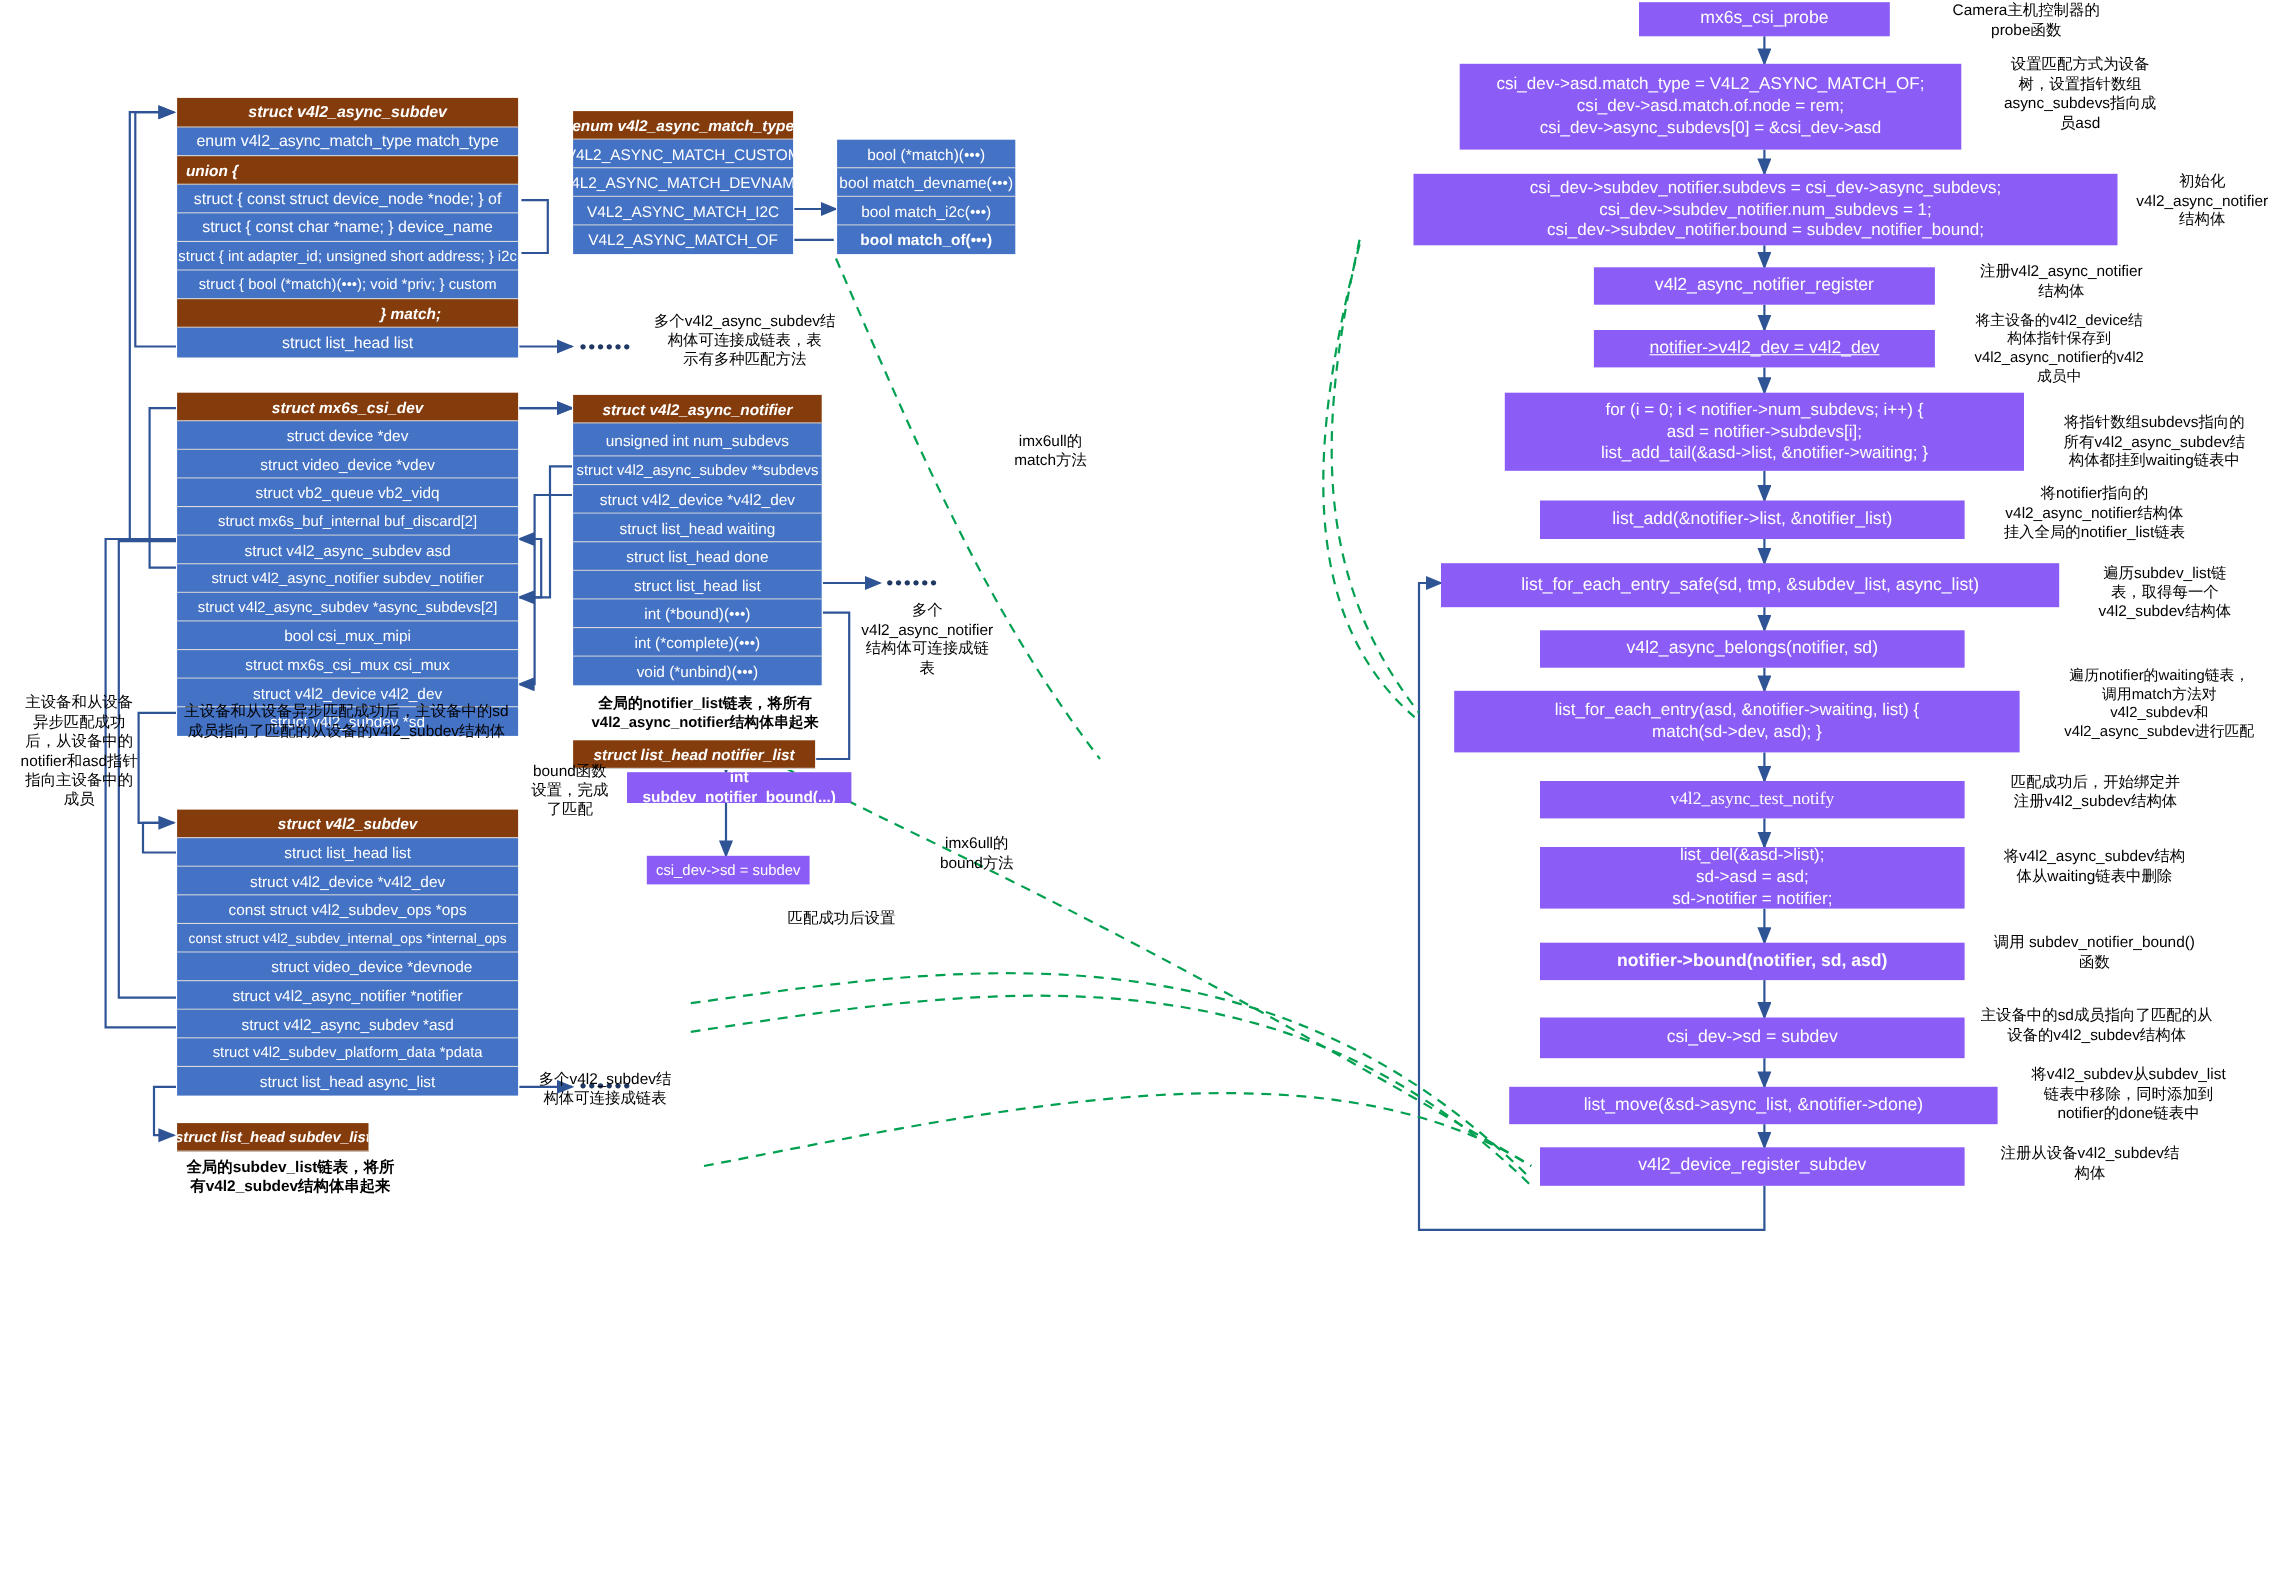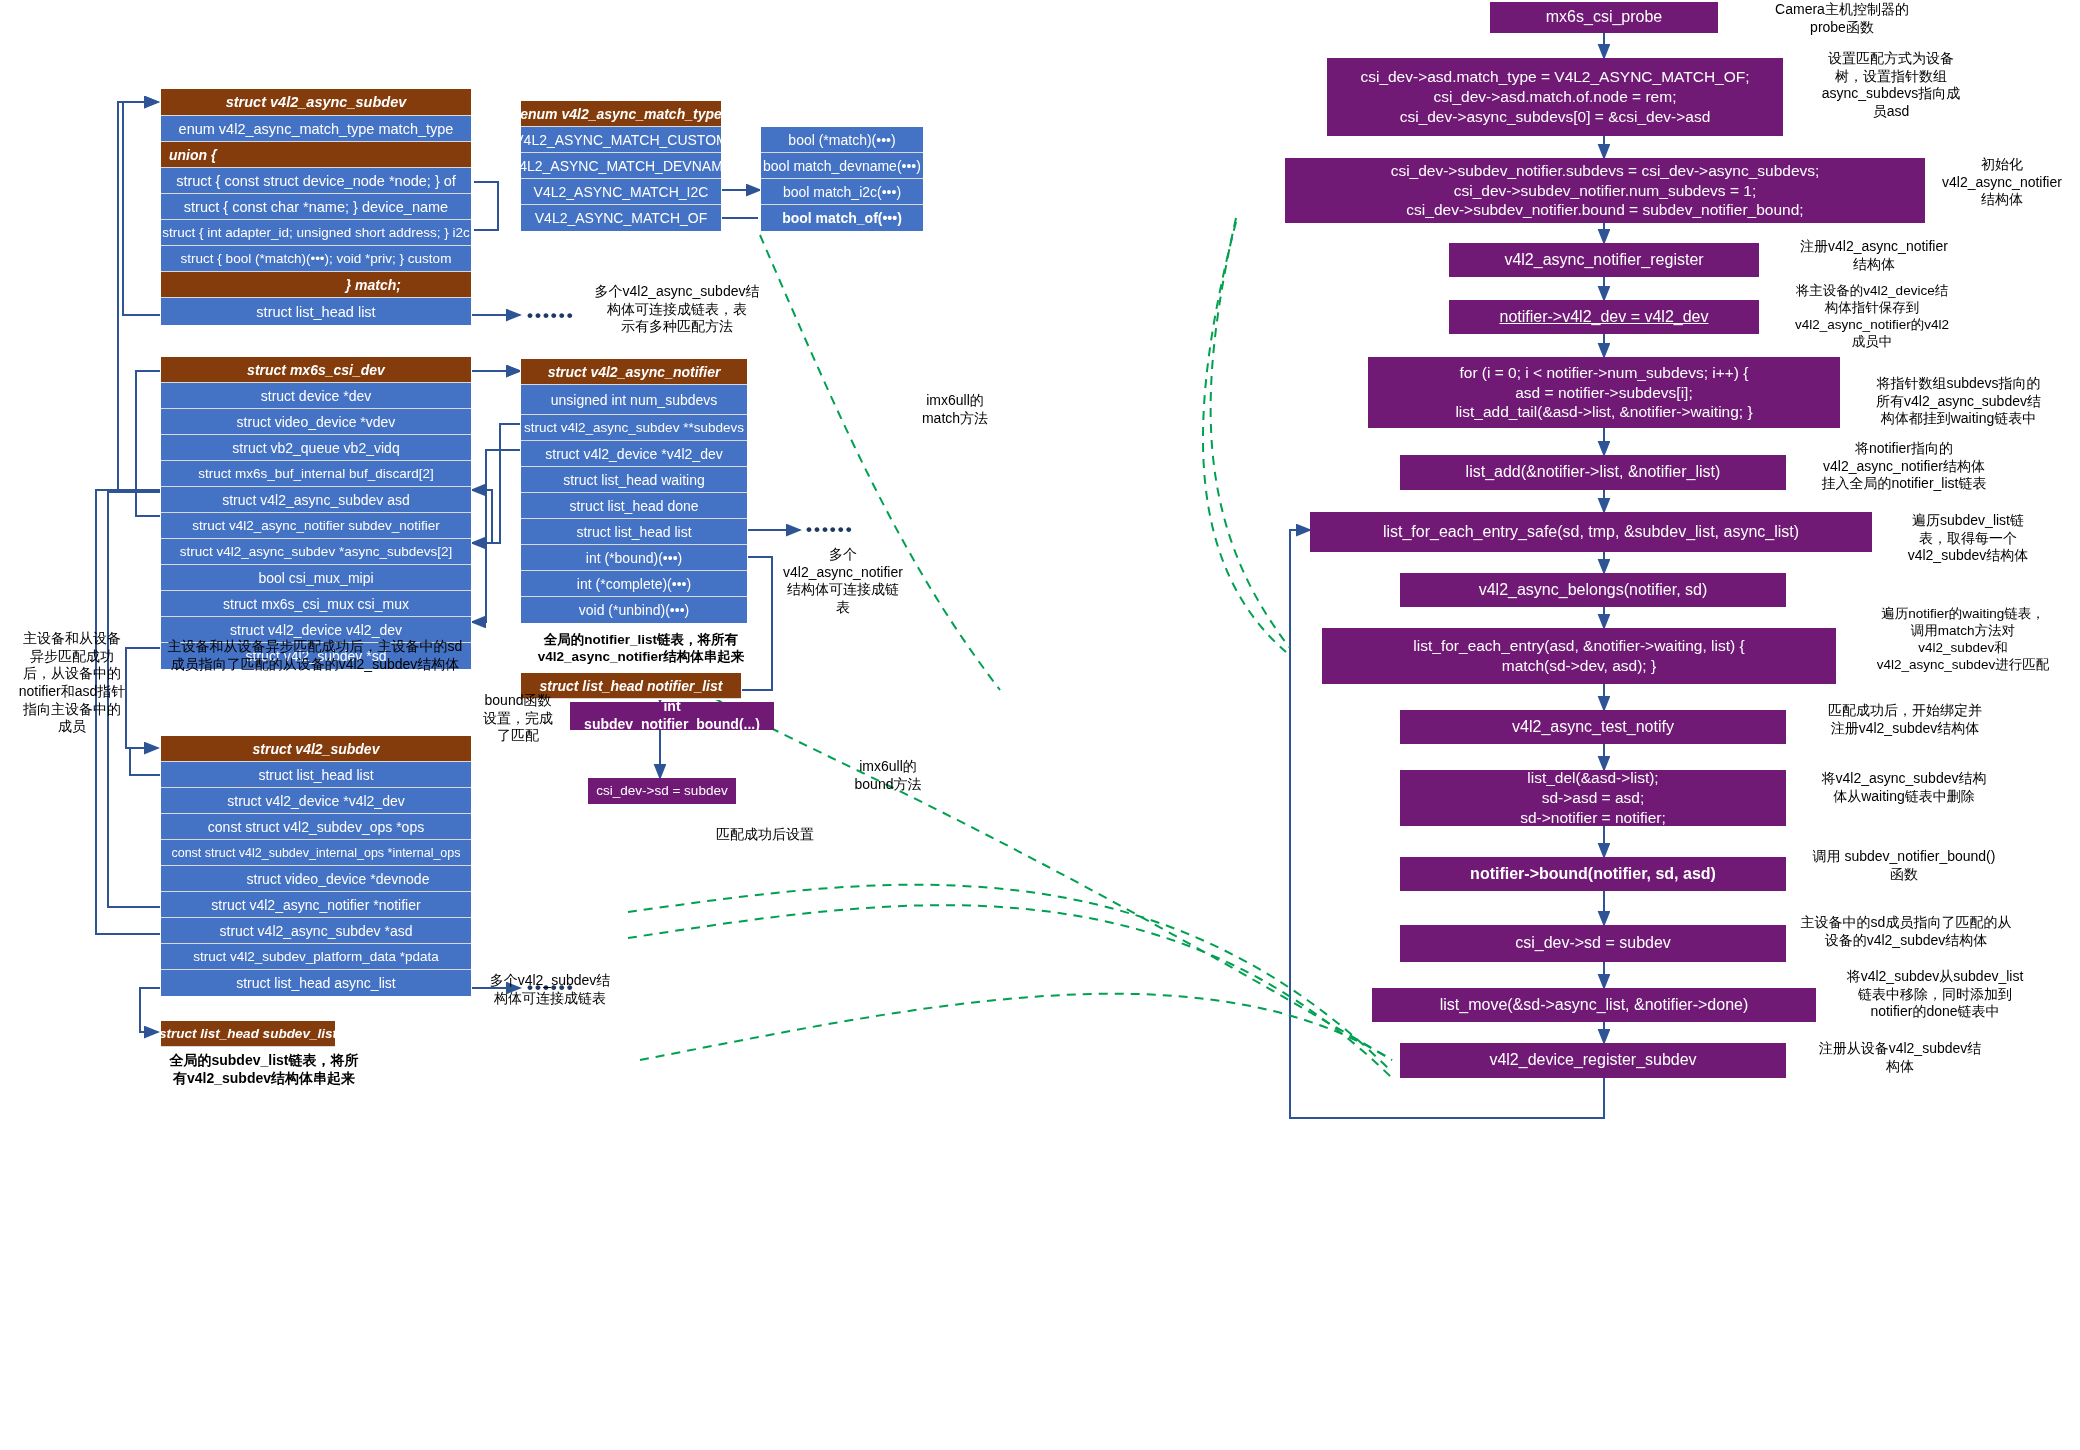--- a/index.html
+++ b/index.html
@@ -41,21 +41,21 @@
     box-sizing:border-box;
     white-space:nowrap;
     overflow:hidden;
     display:flex;align-items:center;justify-content:center;
   }
   .struct .row:last-child{border-bottom:none;}
   .struct .row.bold{font-weight:bold;}
   
   .fbox{
     position:absolute;
-    background:#701a75;
+    background:#8b5cf6;
     color:#ffffff;
     box-sizing:border-box;
     display:flex;align-items:center;justify-content:center;
     text-align:center;
     line-height:1.28;
     white-space:pre-line;
     padding:2px 6px;
   }
   .fbox.bold{font-weight:bold;}
   
@@ -333,21 +333,21 @@
 
   <div class="fbox" style="left:1400px;top:573px;width:386px;height:34px;font-size:16px;">v4l2_async_belongs(notifier, sd)</div>
 
   <div class="fbox" style="left:1322px;top:628px;width:514px;height:56px;font-size:15.5px;">list_for_each_entry(asd, &amp;notifier-&gt;waiting, list) {
 match(sd-&gt;dev, asd); }</div>
   <div class="note" style="left:1848px;top:605px;width:230px;font-size:13.5px;">遍历notifier的waiting链表，
 调用match方法对
 v4l2_subdev和
 v4l2_async_subdev进行匹配</div>
 
-  <div class="fbox" style="left:1400px;top:710px;width:386px;height:34px;font-size:16px;">v4l2_async_test_notify</div>
+  <div class="fbox" style="left:1400px;top:710px;width:386px;height:34px;font-size:16px;font-family:Liberation Serif, serif;">v4l2_async_test_notify</div>
   <div class="note" style="left:1794px;top:702px;width:222px;font-size:14px;">匹配成功后，开始绑定并
 注册v4l2_subdev结构体</div>
 
   <div class="fbox" style="left:1400px;top:770px;width:386px;height:56px;font-size:15.5px;">list_del(&amp;asd-&gt;list);
 sd-&gt;asd = asd;
 sd-&gt;notifier = notifier;</div>
   <div class="note" style="left:1796px;top:770px;width:216px;font-size:14px;">将v4l2_async_subdev结构
 体从waiting链表中删除</div>
 
   <div class="fbox bold" style="left:1400px;top:857px;width:386px;height:34px;font-size:16px;">notifier-&gt;bound(notifier, sd, asd)</div>

